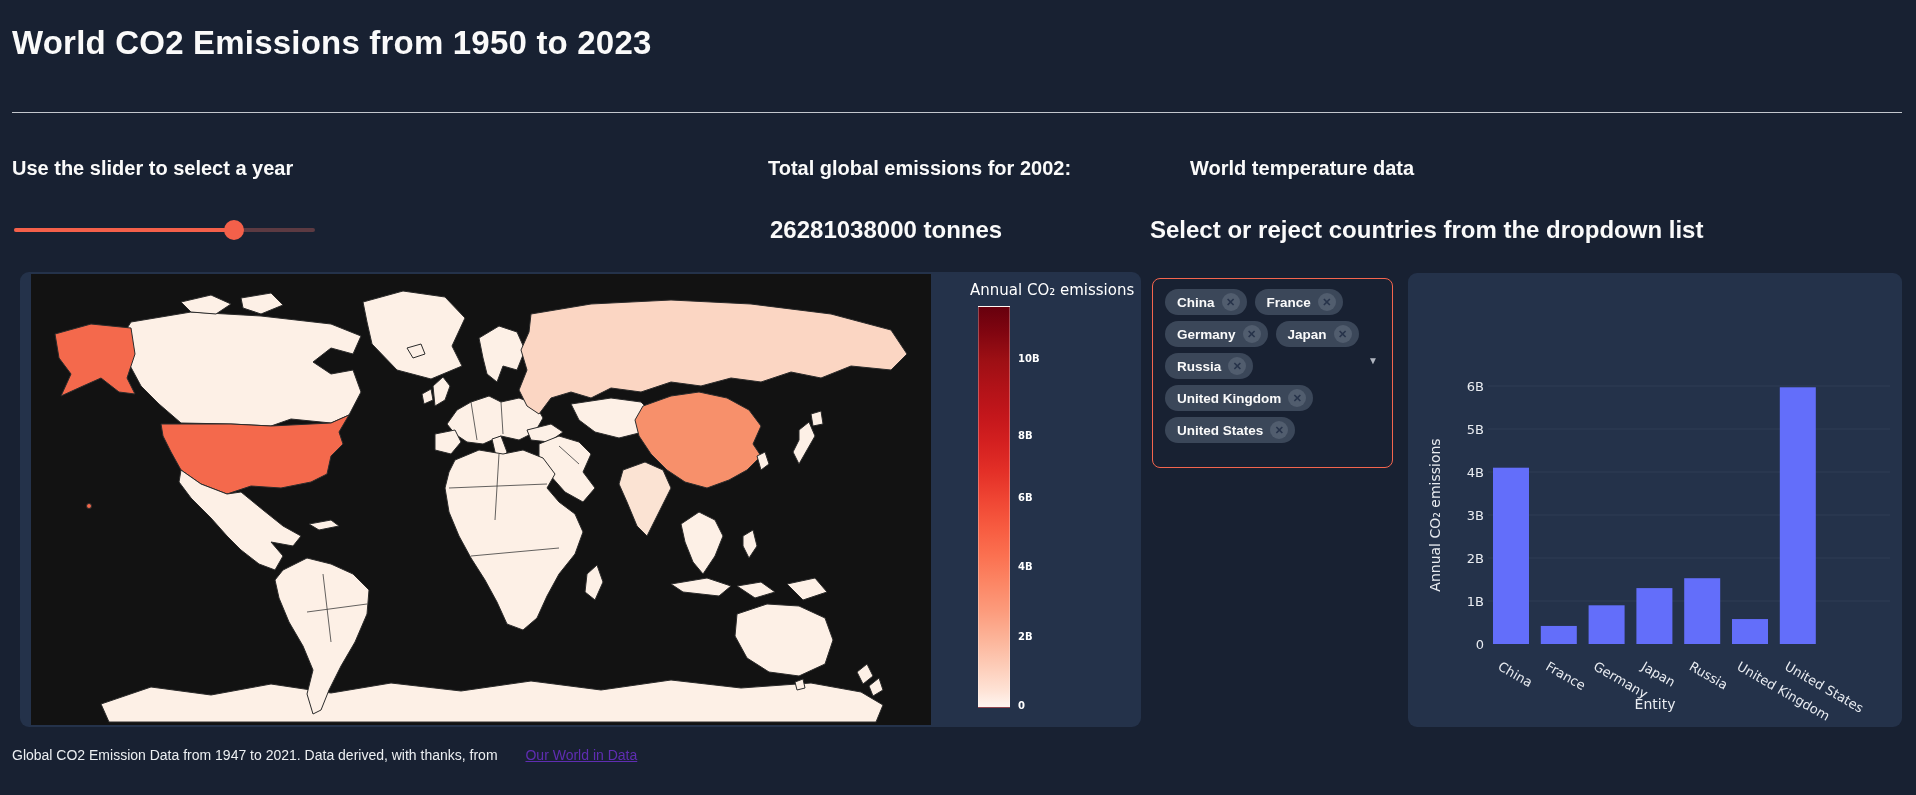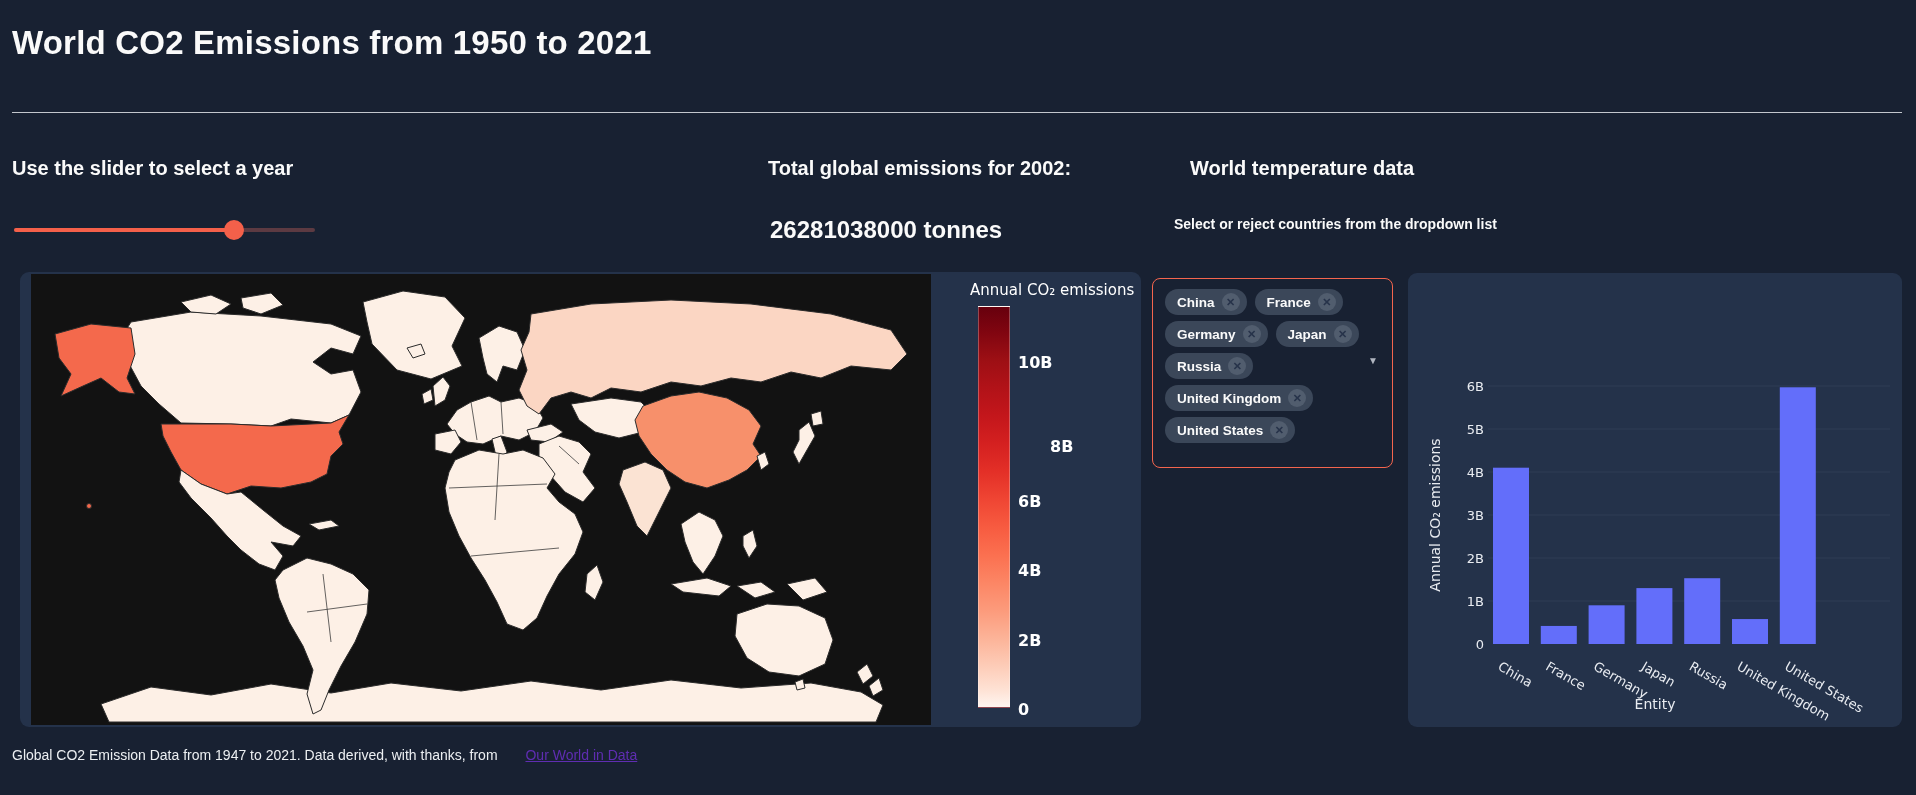--- a/index.html
+++ b/index.html
@@ -16,38 +16,38 @@
     font-family:"Liberation Sans",sans-serif;color:#fafafa;position:relative;
   }
   .abs{position:absolute;}
   #page-title{left:12px;top:24px;font-size:33px;font-weight:700;letter-spacing:.2px;}
   #rule{left:12px;top:112px;width:1890px;height:1px;background:#c3c7cd;}
   .col-heading{font-size:20px;font-weight:700;}
   #slider-heading{left:12px;top:157px;}
   #totals-heading{left:768px;top:157px;}
   #temp-heading{left:1150px;top:157px;margin-left:40px;}
   #tonnes{left:770px;top:216px;font-size:24px;font-weight:700;}
-  #temp-sub{left:1150px;top:216px;font-size:14px;font-weight:700;margin-left:24px;}
+  #temp-sub{left:1150px;top:216px;font-size:24px;font-weight:700;}
 
   
   #year-slider{left:14px;top:220px;width:301px;height:20px;cursor:pointer;}
   #year-slider .track{position:absolute;left:0;right:0;top:8px;height:4px;border-radius:2px;background:var(--slider-rest);}
   #year-slider .fill{position:absolute;left:0;top:8px;height:4px;border-radius:2px;background:var(--primary);}
   #year-slider .thumb{position:absolute;top:0;width:20px;height:20px;border-radius:50%;background:var(--primary);}
 
   
   .panel{background:var(--panel);border-radius:9px;}
   #map-panel{left:20px;top:272px;width:1121px;height:455px;}
   #map-svg{position:absolute;left:11px;top:2px;}
   #colorbar-title{position:absolute;left:950px;top:9px;font-size:15px;color:#fff;font-family:"DejaVu Sans",sans-serif;}
   #colorbar{position:absolute;left:958px;top:34px;width:32px;height:402px;border:1px solid rgba(255,255,255,.28);
     background:linear-gradient(to bottom,#67000d 0%,#7f0510 6%,#9c0f14 13%,#b11218 20%,#c3161b 27%,#d42020 34%,
     #e32f27 41%,#ef4533 48%,#f75b40 55%,#fb7050 62%,#fc8665 69%,#fc9b7c 76%,#fcb499 83%,#fdcdb9 90%,#fee3d6 96%,#fff5f0 100%);}
   #cb-ticks{position:absolute;left:998px;top:34px;width:70px;height:402px;}
-  .cb-tick{position:absolute;left:0;font-size:16px;font-weight:700;color:#fff;font-family:"DejaVu Sans",sans-serif;}
+  .cb-tick{position:absolute;left:0;font-size:10px;font-weight:700;color:#fff;font-family:"DejaVu Sans",sans-serif;}
 
   
   #country-dropdown{left:1152px;top:278px;width:241px;height:190px;border:1px solid var(--dropdown-border);
     border-radius:8px;padding:10px 12px;display:flex;flex-wrap:wrap;gap:6px 8px;align-content:flex-start;position:absolute;}
   .chip{display:inline-flex;align-items:center;gap:7px;height:26px;padding:0 7px 0 12px;border-radius:15px;
     background:var(--chip-bg);font-size:13.5px;font-weight:600;color:#fafafa;white-space:nowrap;}
   .chip-x{width:18px;height:18px;border-radius:50%;background:var(--chip-x-bg);color:var(--chip-x-glyph);
     display:inline-flex;align-items:center;justify-content:center;font-size:11px;font-weight:700;cursor:pointer;}
   #dropdown-caret{position:absolute;right:14px;top:76px;font-size:10px;color:#b0b6c0;cursor:pointer;}
 
@@ -56,21 +56,21 @@
   .tick{fill:#e9ecf1;font:13px "DejaVu Sans",sans-serif;}
   .axis-title{fill:#e9ecf1;font:14px "DejaVu Sans",sans-serif;}
 
   #footer{left:12px;top:747px;font-size:14px;color:#eceff2;}
   #footer a{color:var(--link);text-decoration:underline;margin-left:24px;}
   svg text{user-select:none;}
 </style>
 </head>
 <body>
 
-<div class="abs" id="page-title">World CO2 Emissions from 1950 to 2021</div>
+<div class="abs" id="page-title">World CO2 Emissions from 1950 to 2023</div>
 <div class="abs" id="rule"></div>
 
 <div class="abs col-heading" id="slider-heading">Use the slider to select a year</div>
 <div class="abs col-heading" id="totals-heading">Total global emissions for 2002:</div>
 <div class="abs col-heading" id="temp-heading">World temperature data</div>
 <div class="abs" id="tonnes">26281038000 tonnes</div>
 <div class="abs" id="temp-sub">Select or reject countries from the dropdown list</div>
 
 <div class="abs" id="year-slider">
   <div class="track"></div>
@@ -149,21 +149,21 @@
         <path d="M292,300 L300,368"></path>
       <path d="M440,128 L446,166"></path>
         <path d="M470,128 L472,160"></path>
       <path d="M528,172 L548,190"></path>
     </g>
   </svg>
   <div id="colorbar-title">Annual CO₂ emissions</div>
   <div id="colorbar"></div>
   <div id="cb-ticks">
       <span class="cb-tick" style="top: 47.4483px;">10B</span>
-      <span class="cb-tick" style="top: 131px; margin-left: 32px;">8B</span>
+      <span class="cb-tick" style="top: 124px;">8B</span>
       <span class="cb-tick" style="top: 186.069px;">6B</span>
       <span class="cb-tick" style="top: 255.379px;">4B</span>
       <span class="cb-tick" style="top: 324.69px;">2B</span>
       <span class="cb-tick" style="top: 394px;">0</span>
     </div>
 </div>
 
 <div id="country-dropdown">
   <div class="chip">
       <span>China</span>

